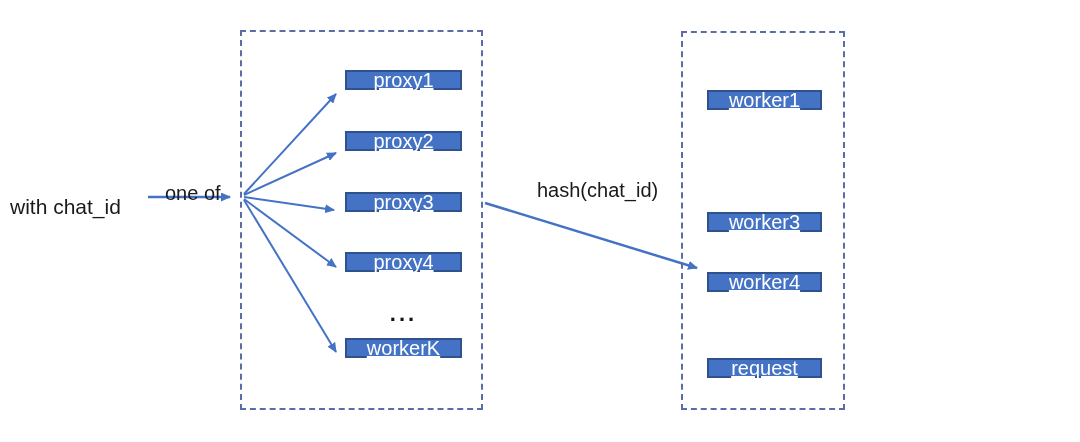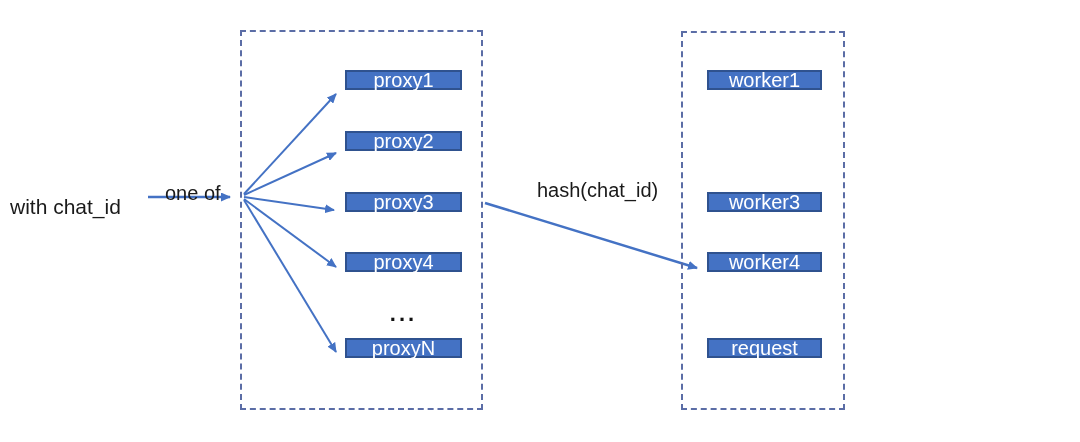--- a/index.html
+++ b/index.html
@@ -31,23 +31,24 @@
     position: absolute;
     height: 20px;
     background: var(--box-fill);
     border: 2px solid var(--box-border);
     color: var(--box-text);
     font-size: 20px;
     display: flex;
     align-items: center;
     justify-content: center;
     line-height: 1;
+    text-decoration: underline;
   }
   .proxy-node  { left: 345px; width: 117px; }
-  .worker-node { left: 707px; width: 115px; }
+  .worker-node { left: 707px; width: 115px; margin-top: 20px; }
   .row-0 { top: 70px; }
   .row-1 { top: 131px; }
   .row-2 { top: 192px; }
   .row-3 { top: 252px; }
   .row-4 { top: 338px; }
   .ellipsis {
     position: absolute;
     left: 345px;
     width: 117px;
     top: 303px;
@@ -103,20 +104,20 @@
     <span>with chat_id</span>
   </div>
   <div class="free-label label-one-of">one of</div>
   <div class="free-label label-hash">hash(chat_id)</div>
 
   <div class="node proxy-node row-0">proxy1</div>
   <div class="node proxy-node row-1">proxy2</div>
   <div class="node proxy-node row-2">proxy3</div>
   <div class="node proxy-node row-3">proxy4</div>
   <div class="ellipsis">...</div>
-  <div class="node proxy-node row-4">proxyN</div>
+  <div class="node proxy-node row-4">workerK</div>
 
   <div class="node worker-node row-0">worker1</div>
   <div class="node worker-node row-2">worker3</div>
   <div class="node worker-node row-3">worker4</div>
   <div class="node worker-node row-4">request</div>
 
 </div>
 
 </body></html>

